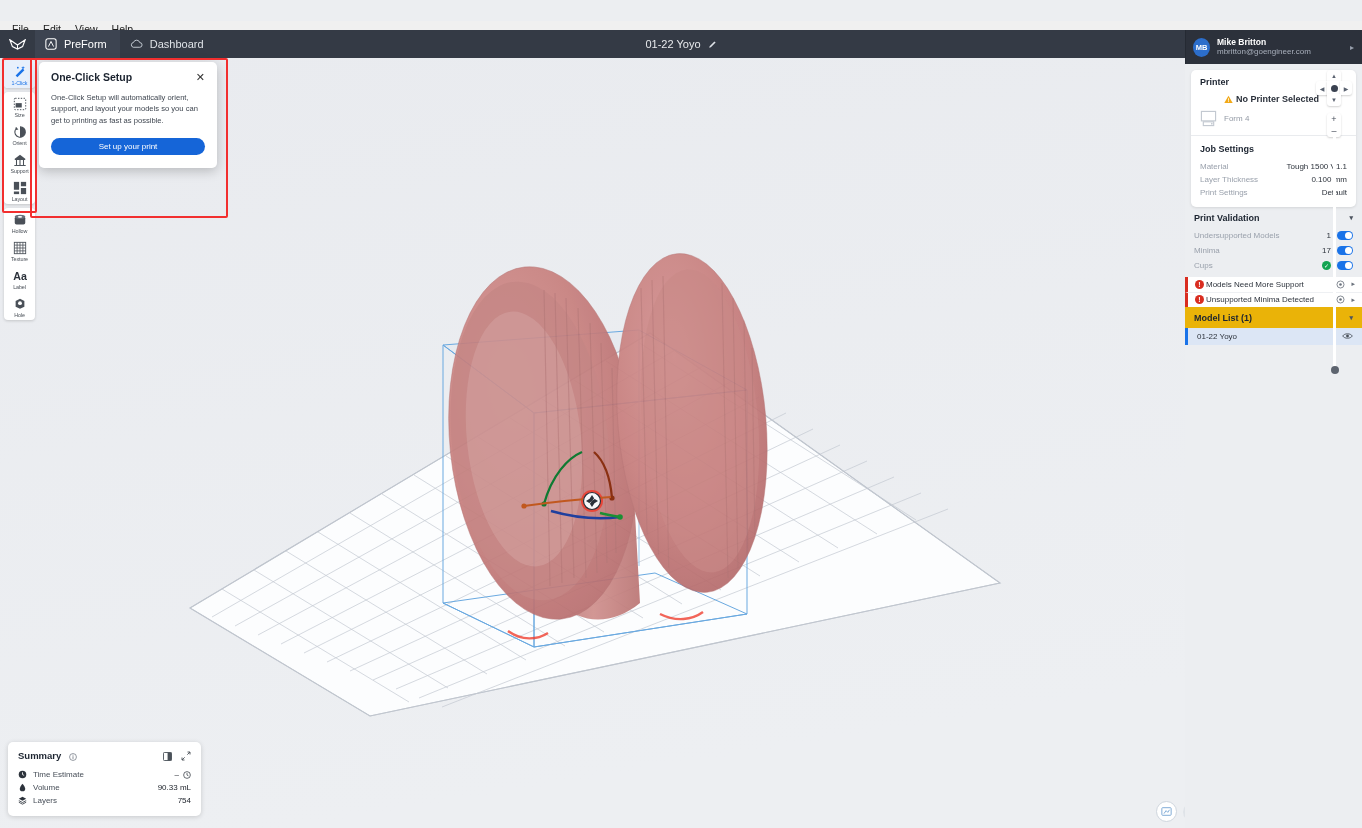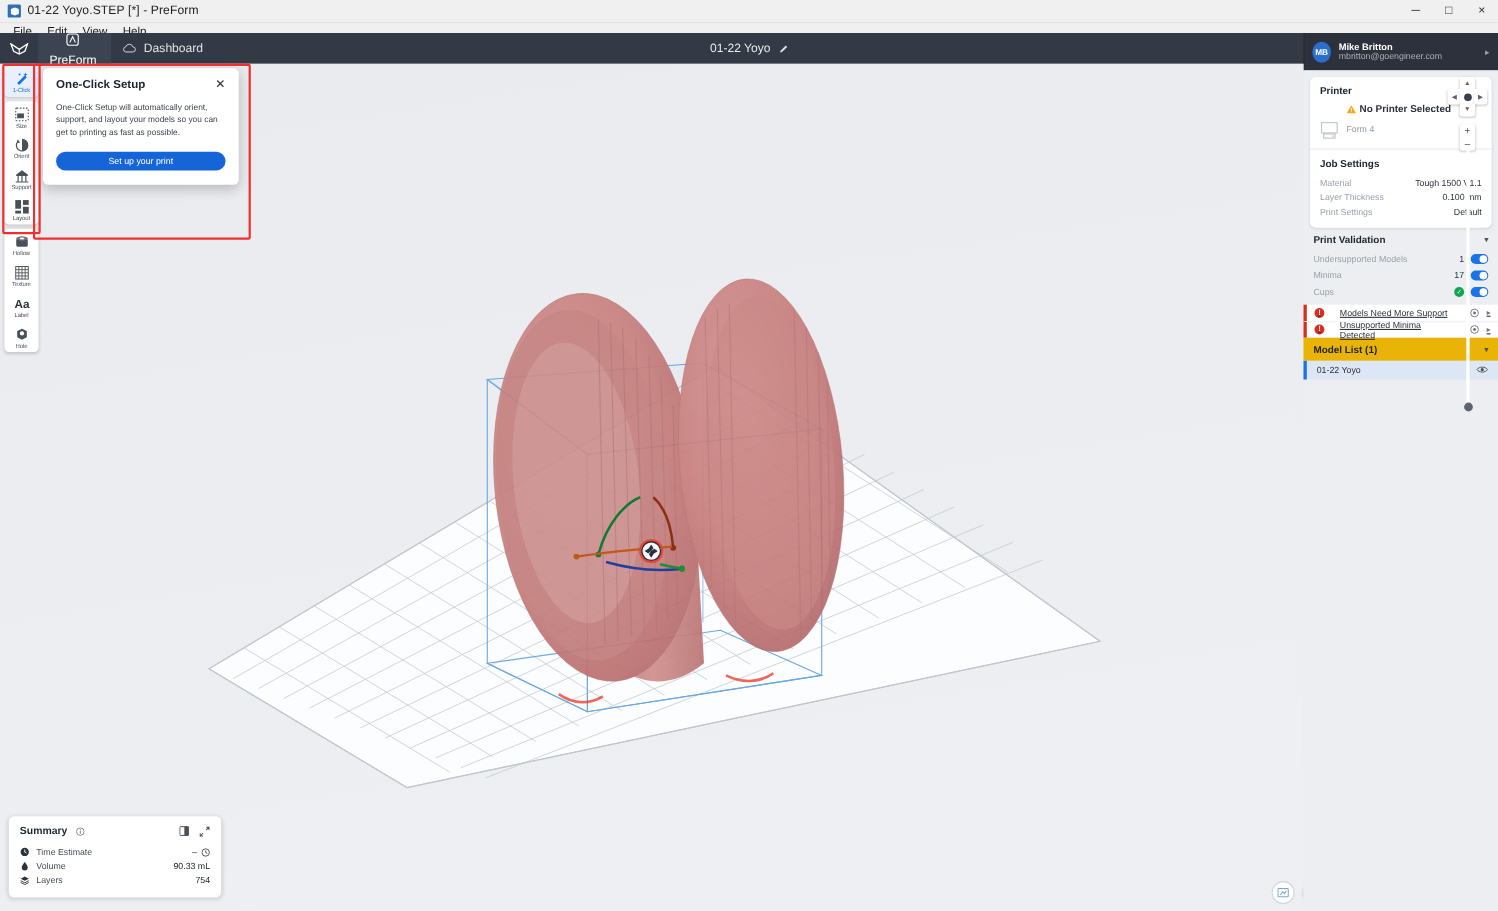--- a/index.html
+++ b/index.html
@@ -45,21 +45,21 @@
     position: absolute; top: 30px; left: 0; width: 1362px; height: 28px;
     background: #343a45; display: flex; align-items: center;
   }
   .nav-logo {
     width: 35px; height: 28px; display: flex; align-items: center; justify-content: center;
   }
   .nav-tab {
     height: 28px; display: flex; align-items: center; gap: 7px;
     padding: 0 13px 0 10px; font-size: 11px; color: #dfe3e8;
   }
-  .nav-tab.active { background: #3d4451; color: #fff; flex-direction: column; }
+  .nav-tab.active { background: #3d4451; color: #fff; }
   .nav-title {
     position: absolute; left: 0; right: 0; text-align: center;
     font-size: 11px; color: #e8eaed; pointer-events: none;
     display: flex; align-items: center; justify-content: center; gap: 7px;
   }
   .nav-right { margin-left: auto; display: flex; align-items: center; height: 28px; }
   .cart-btn { width: 34px; height: 28px; display: flex; align-items: center; justify-content: center; }
 
   
   .userbar {
@@ -156,21 +156,21 @@
     position: absolute; left: -2.5px; bottom: -4px; width: 8px; height: 8px;
     border-radius: 50%; background: #5d646f;
   }
 
   
   .summary {
     position: absolute; left: 8px; bottom: 12px; width: 193px;
     background: #fff; border-radius: 5px; box-shadow: 0 1px 5px rgba(0,0,0,.16);
     padding: 8px 10px 9px 10px; z-index: 25;
   }
-  .sum-head { display: flex; align-items: center; gap: 8px; margin-bottom: 7px; }
+  .sum-head { display: flex; align-items: flex-end; gap: 8px; margin-bottom: 7px; }
   .sum-title { font-size: 9.5px; font-weight: bold; color: #1c2430; }
   .sum-actions { margin-left: auto; display: flex; gap: 9px; align-items: center; }
   .sum-row {
     display: flex; align-items: center; font-size: 8px; color: #474e58;
     height: 13px; gap: 6px;
   }
   .sum-row .val { margin-left: auto; color: #21262e; display: flex; align-items: center; gap: 4px; }
 
   
   .rightpanel {
@@ -209,24 +209,23 @@
   .toggle::after {
     content: ""; position: absolute; right: 1px; top: 1px;
     width: 7px; height: 7px; border-radius: 50%; background: #fff;
   }
   .check-ok {
     width: 9px; height: 9px; border-radius: 50%; background: #13a452;
     display: flex; align-items: center; justify-content: center;
     font-size: 6px; color: #fff; margin-right: 6px;
   }
   .warn-row {
-    display: flex; align-items: center; gap: 14px; padding: 0 7px 0 7px; height: 15px;
+    display: flex; align-items: center; gap: 2px; padding: 0 7px 0 7px; height: 15px;
     font-size: 8px; color: #2d333c; border-left: 3px solid #d92d20;
     background: #fff;
-    text-decoration: underline;
   }
   .warn-row .sp { margin-left: auto; display: flex; align-items: center; gap: 6px; color: #6b727d; }
   .warn-ico {
     width: 9px; height: 9px; border-radius: 50%; background: #d92d20; color: #fff;
     font-size: 7px; font-weight: bold; display: flex; align-items: center; justify-content: center;
     line-height: 1; flex: 0 0 auto;
   }
   .model-row {
     display: flex; align-items: center; padding: 0 9px; height: 17px;
     font-size: 8px; color: #2d333c; background: #dce6f5; border-left: 3px solid #1a73e8;
@@ -249,33 +248,20 @@
     font-size: 8.5px; color: #a9b0ba;
   }
 
   svg { display: block; }
 </style>
 </head>
 <body>
 
 <div class="app">
 
-  <div class="titlebar">
-    <div class="titlebar-icon">
-      <svg width="9" height="9" viewBox="0 0 10 10">
-          <path d="M1 2.5 L5 1 L9 2.5 L9 7.5 L5 9 L1 7.5 Z" fill="#fff"></path>
-        </svg>
-    </div>
-    <span class="titlebar-text">01-22 Yoyo.STEP [*] - PreForm</span>
-    <div class="win-ctrls">
-      <div class="win-btn">─</div>
-      <div class="win-btn">□</div>
-      <div class="win-btn close">×</div>
-    </div>
-  </div>
 
   <div class="menubar">
     <span class="menu-item">File</span>
     <span class="menu-item">Edit</span>
     <span class="menu-item">View</span>
     <span class="menu-item">Help</span>
   </div>
 
   <div class="navbar">
     <div class="nav-logo">

